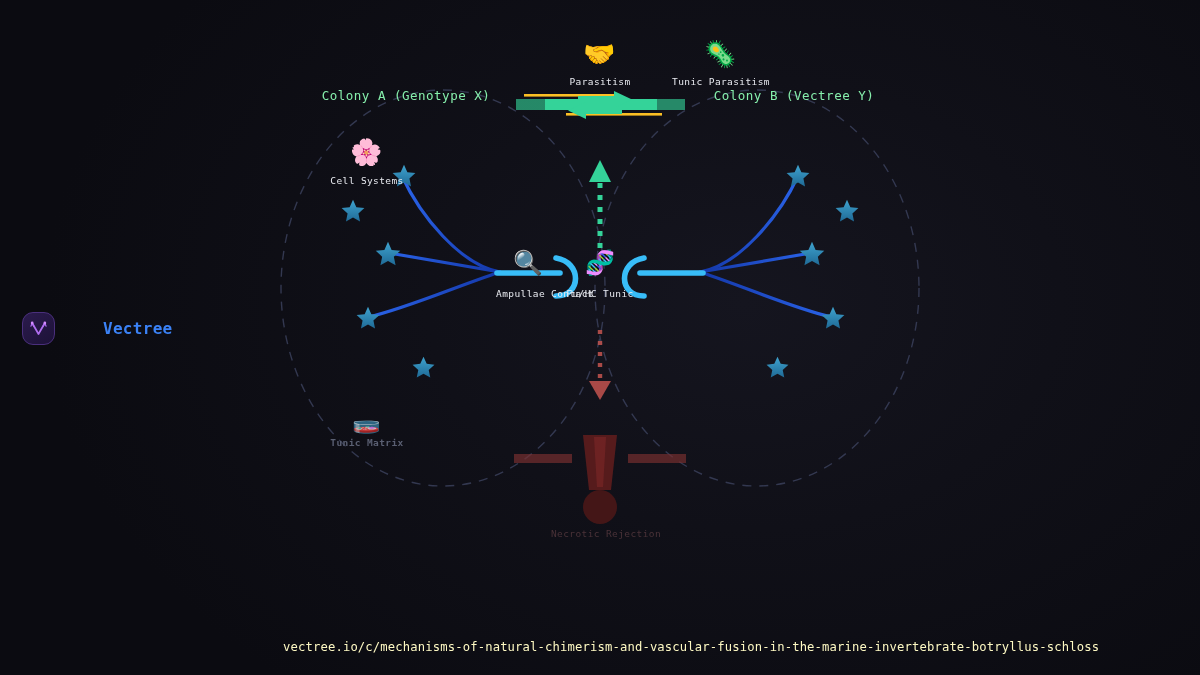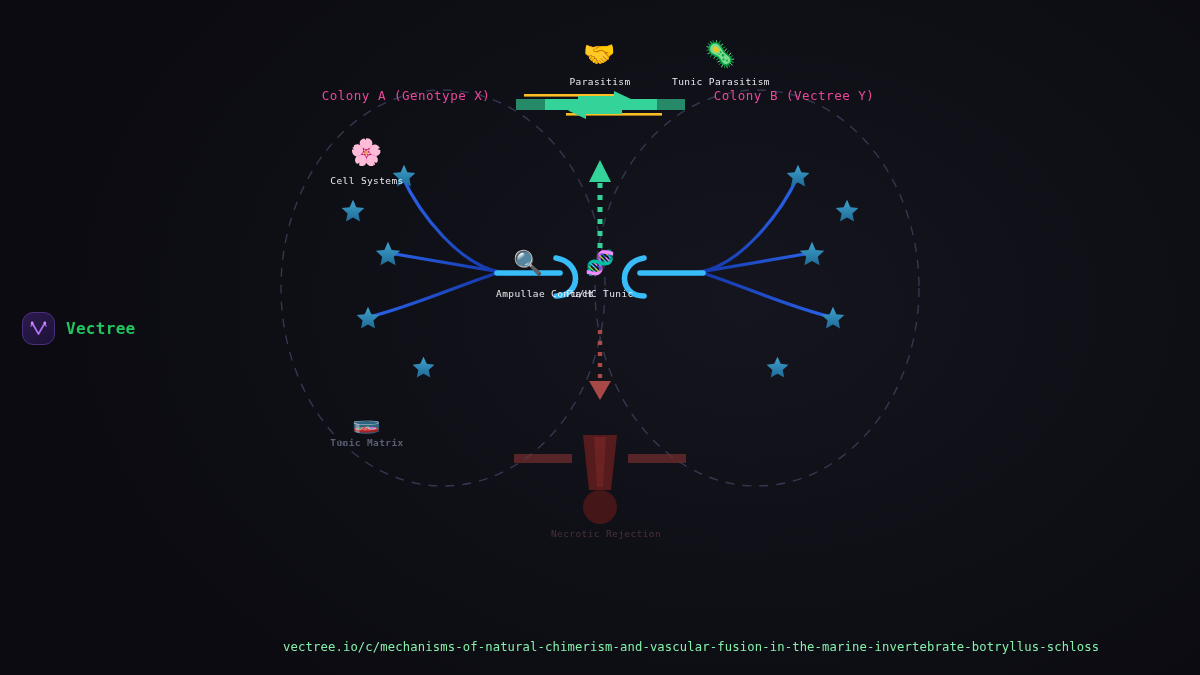--- a/index.html
+++ b/index.html
@@ -22,49 +22,49 @@
     font-size:9.5px; letter-spacing:.4px; white-space:nowrap;
     font-family:"DejaVu Sans Mono","Liberation Mono",monospace;
   }
   .lbl-bright { color:#e8eaf0; }
   .lbl-dim    { color:#5a5f72;font-weight:bold; }
   .lbl-faint  { color:#4a3238; }
   .colony-label {
     position:absolute; transform:translate(-50%,0);
     font-size:12.5px; color:#4e5companies; white-space:nowrap;
   }
-  .colony-label { color:#ec4899; letter-spacing:.5px; }
+  .colony-label { color:#86efac; letter-spacing:.5px; }
 
   .emoji {
     position:absolute; transform:translate(-50%,-50%);
     font-size:26px; line-height:1;
     font-family:"DejaVu Sans","Liberation Sans",sans-serif;
   }
 
   
   #panel { position:absolute; left:22px; top:312px; width:280px; z-index:30; }
   #brand { display:flex; align-items:center; gap:11px; margin-bottom:12px; }
   #brand-mark {
     width:33px; height:33px; border-radius:11px; flex:0 0 auto;
     background:linear-gradient(145deg,#2b1b4d,#1d1238);
     border:1px solid #4a2f7d;
     display:flex; align-items:center; justify-content:center;
   }
   #brand-name {
-    font-size:16px; font-weight:bold; color:#22c55e; letter-spacing:.3px;
+    font-size:16px; font-weight:bold; color:#3b82f6; letter-spacing:.3px;margin-left:37px;
   }
   #headline {
     font-size:27.5px; line-height:1.165; font-weight:bold; color:#ffffff;
     letter-spacing:-0.3px; word-break:break-word;
   }
 
   
   #url {
     position:absolute; left:283px; bottom:21px;
-    font-size:12.2px; color:#86efac; letter-spacing:.15px; white-space:nowrap;
+    font-size:12.2px; color:#fef9c3; letter-spacing:.15px; white-space:nowrap;
   }
 </style>
 </head>
 <body>
 
 <div id="diagram">
 
   <svg width="1200" height="675" viewBox="0 0 1200 675">
     <defs>
       <linearGradient id="gradStar" x1="0" y1="0" x2="0" y2="1">

